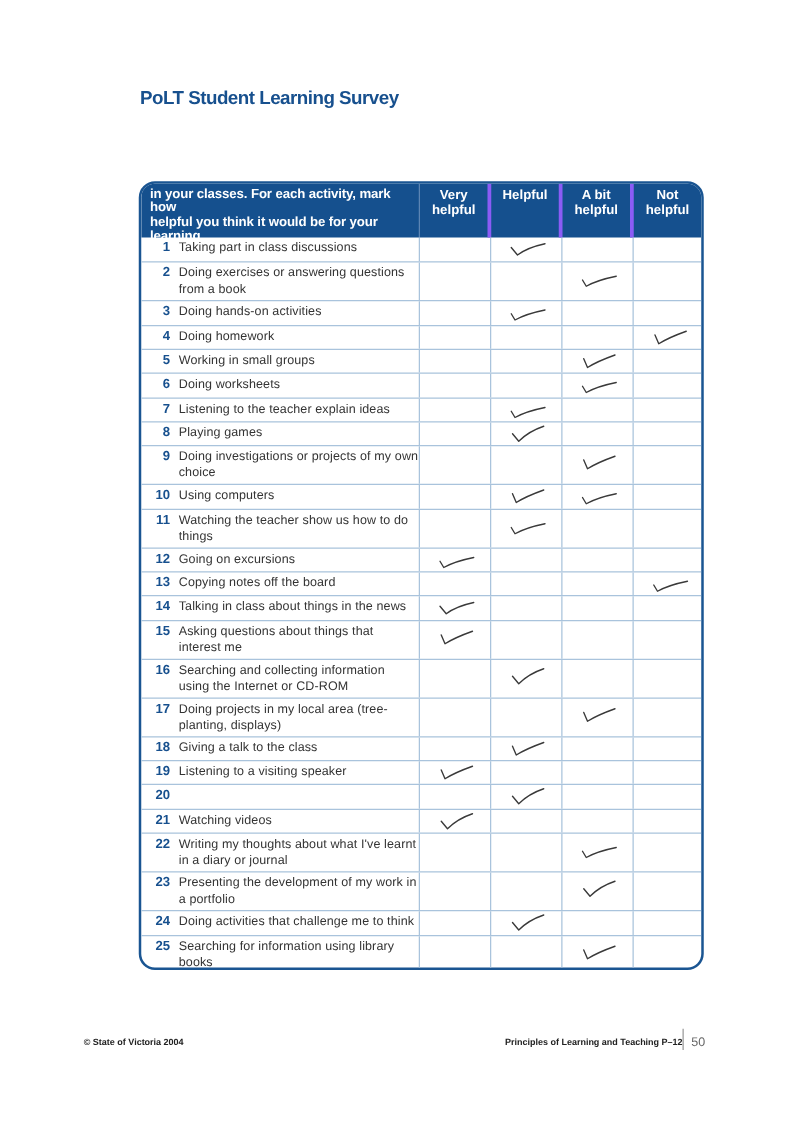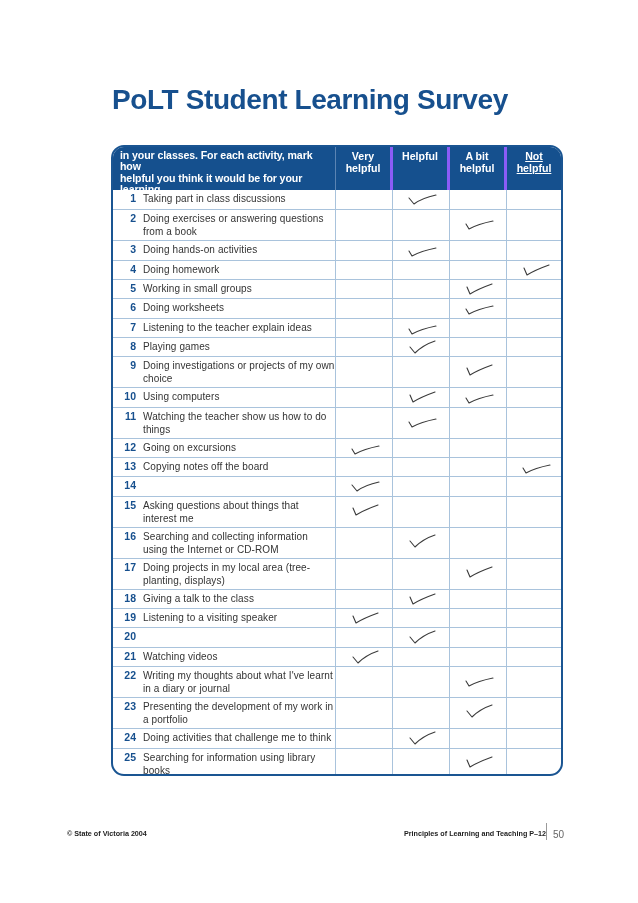--- a/index.html
+++ b/index.html
@@ -1,22 +1,22 @@
 <!DOCTYPE html>
 <html><head>
 <meta charset="utf-8">
 <style>
   html, body { margin:0; padding:0; background:#ffffff; }
   body { width:638px; height:903px; position:relative; overflow:hidden; font-family:"DejaVu Sans", sans-serif; }
-  .title { position:absolute; left:112px; top:84px; font-family:"Liberation Sans", sans-serif; font-weight:bold; font-size:28px; color:#17508e; letter-spacing:-0.4px; }
+  .title { position:absolute; left:112px; top:70px; font-family:"Liberation Sans", sans-serif; font-weight:bold; font-size:15px; color:#17508e; letter-spacing:-0.4px; }
   .survey { position:absolute; left:111px; top:145px; width:452px; height:631px; border:2px solid #1a5592; border-radius:13px 13px 13px 13px; box-sizing:border-box; overflow:hidden; background:#fff; }
   .thead { display:flex; height:43px; background:#15508e; color:#fff; }
   .thead .intro { width:223px; padding:3px 0 0 7px; box-sizing:border-box; font-family:"Liberation Sans", sans-serif; font-weight:bold; font-size:10.6px; line-height:11.4px; border-right:1px solid #5b84b3; letter-spacing:-0.1px; }
   .thead .colh { width:57px; text-align:center; font-family:"Liberation Sans", sans-serif; font-weight:bold; font-size:10.6px; line-height:11.5px; padding-top:4px; box-sizing:border-box; border-right:3px solid #8b5cf6; }
-  .thead .colh:last-child { border-right:none; flex:1;text-decoration:underline; }
+  .thead .colh:last-child { border-right:none; flex:1; }
   .row { display:flex; border-top:1px solid #a9c3dc; box-sizing:border-box; }
   .row.single { height:19.35px; }
   .row.double { height:31px; }
   .row .label { width:223px; display:flex; align-items:flex-start; border-right:1px solid #a9c3dc; box-sizing:border-box; padding-top:2px; }
   .row .num { width:23px; text-align:right; font-family:"Liberation Sans", sans-serif; font-weight:bold; font-size:10.5px; color:#17508e; padding-right:7px; box-sizing:content-box; line-height:13px; }
   .row .text { flex:1; font-family:"Liberation Sans", sans-serif; font-size:10px; color:#333; line-height:13px; letter-spacing:0.1px; }
   .row .cell { width:57px; border-right:1px solid #a9c3dc; box-sizing:border-box; position:relative; }
   .row .cell:last-child { border-right:none; flex:1; }
   .tick { position:absolute; left:14px; top:2px; width:30px; height:16px; }
   .row.double .tick { top:6px; }
@@ -236,20 +236,21 @@
         <div class="cell"></div>
         <div class="cell">
           <svg class="tick" viewBox="0 0 30 16">
             <path d="M2 8 L5 13 Q14 8 29 5" fill="none" stroke="#3a3a3a" stroke-width="1.1" stroke-linecap="round" stroke-linejoin="round"></path>
           </svg>
         </div>
       </div>
       <div class="row single">
         <div class="label">
           <span class="num">14</span>
+          <span class="text">Talking in class about things in the news</span>
         </div>
         <div class="cell">
           <svg class="tick" viewBox="0 0 30 16">
             <path d="M2 6 L7 12 Q15 6 29 3" fill="none" stroke="#3a3a3a" stroke-width="1.1" stroke-linecap="round" stroke-linejoin="round"></path>
           </svg>
         </div>
         <div class="cell"></div>
         <div class="cell"></div>
         <div class="cell"></div>
       </div>

